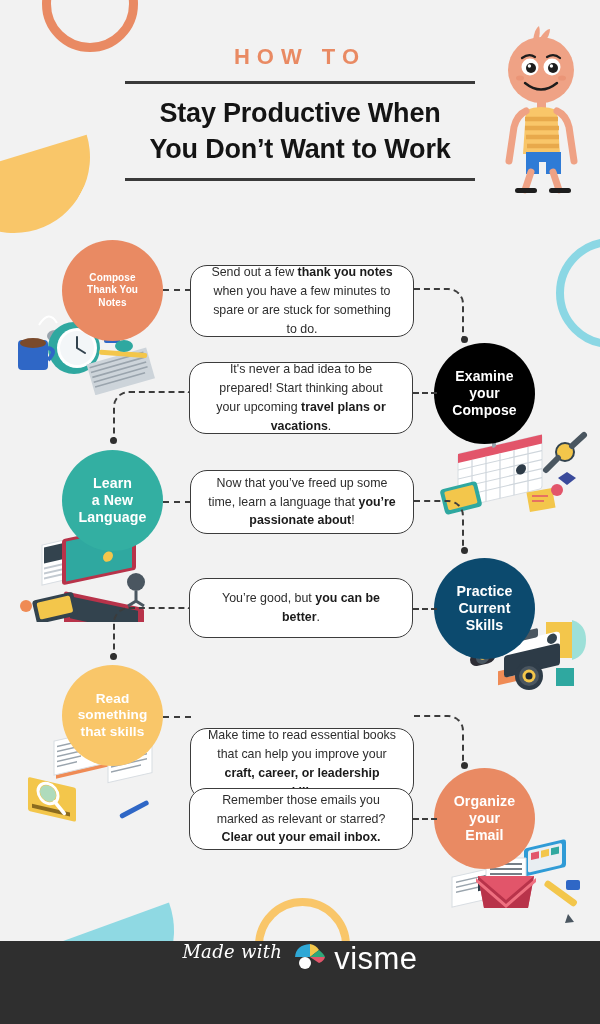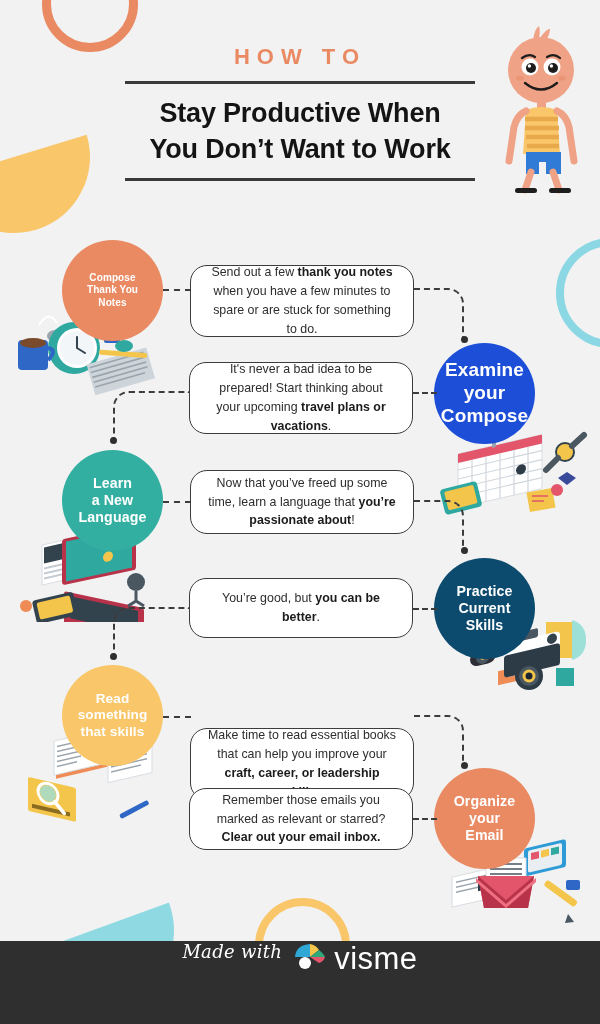--- a/index.html
+++ b/index.html
@@ -204,21 +204,21 @@
     <rect x="10" y="55" width="38" height="26" rx="4" fill="#2FA8A0" transform="rotate(-14 29 68)"></rect>
     <rect x="14" y="58" width="30" height="19" rx="2" fill="#F3C64B" transform="rotate(-14 29 68)"></rect>
     <circle cx="133" cy="22" r="9" fill="#F3C64B" stroke="#33434e" stroke-width="2"></circle>
     <path d="M126 28 l-12 12 M140 16 l12 -11" stroke="#4a5660" stroke-width="6" stroke-linecap="round"></path>
     <rect x="96" y="60" width="26" height="20" fill="#F3C64B" transform="rotate(-10 109 70)"></rect>
     <path d="M100 66 h16 M100 71 h12" stroke="#E2556A" stroke-width="1.4"></path>
     <path d="M126 48 l9 -6 l9 6 l-9 7z" fill="#3A4A9B"></path>
     <circle cx="125" cy="60" r="6" fill="#E2556A"></circle>
   </svg>
 
-  <div class="circle" style="left:434px; top:343px; width:101px; height:101px; background:#1d4ed8; font-size:19px;">
+  <div class="circle" style="left:434px; top:343px; width:101px; height:101px; background:#000000; font-size:14px;">
     <span>
       <span>Examine</span>
       <span>your</span>
       <span>Compose</span>
     </span>
   </div>
 
   <div class="conn dash-h" style="left:413px; top:392px; width:24px;"></div>
 
   <div class="box" style="left:189px; top:362px; width:224px; height:72px;">

